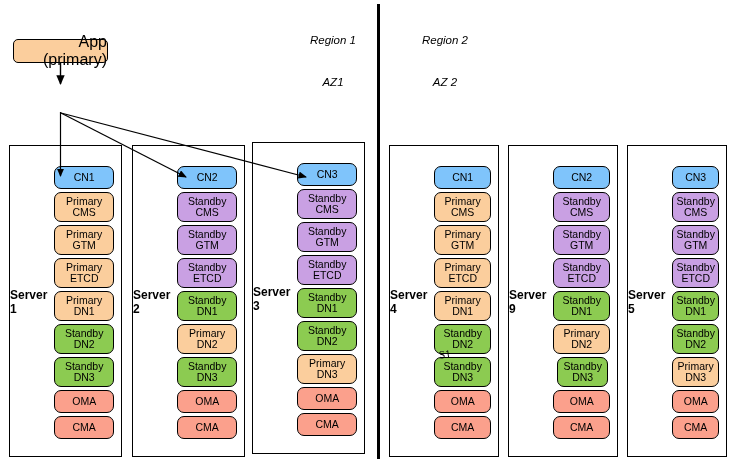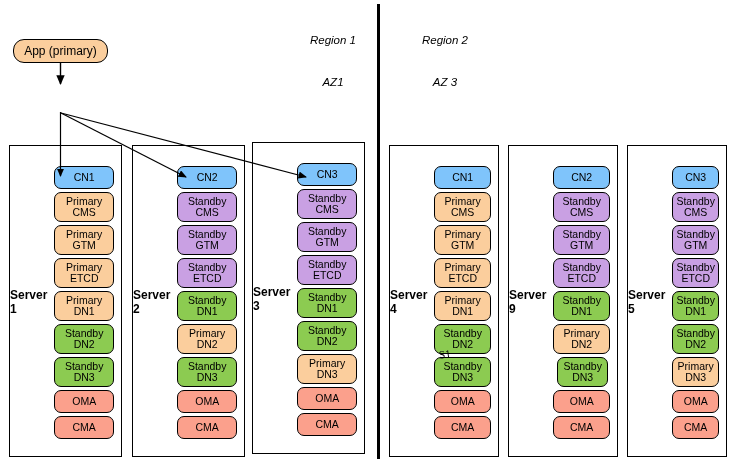--- a/index.html
+++ b/index.html
@@ -36,27 +36,27 @@
     position: absolute;
     background: #000000;
     width: 3px;
   }
 
   
   .flow-box {
     position: absolute;
     box-sizing: border-box;
     border: 1px solid #000000;
-    border-radius: 11px;
+    border-radius: 5px;
     display: flex;
     align-items: center;
     justify-content: center;
-    font-size: 12px;
-    color: #000000;
-    text-align: left;
+    font-size: 16px;
+    color: #000000;
+    text-align: right;
   }
 
   
   .server-box {
     position: absolute;
     box-sizing: border-box;
     border: 1.6px solid #000000;
     background: #ffffff;
     display: flex;
     flex-direction: row;
@@ -122,21 +122,21 @@
 <body>
 
 <div id="canvas">
 
   <div class="region-label" style="left:288px; top:5px; width:90px;">
     <span class="rl-line">Region 1</span>
     <span class="rl-line">AZ1</span>
   </div>
   <div class="region-label" style="left:400px; top:5px; width:90px;">
     <span class="rl-line">Region 2</span>
-    <span class="rl-line">AZ 3</span>
+    <span class="rl-line">AZ 2</span>
   </div>
 
   <div class="region-divider" style="left:377px; top:4px; height:455px;"></div>
 
   <div class="flow-box" style="left:13px; top:39px; width:95px; height:24px; background:#FBCE9D;">
     <span>App (primary)</span>
   </div>
 
 
   <div class="server-box" style="left:9px; top:145px; width:113px; height:312px;">

